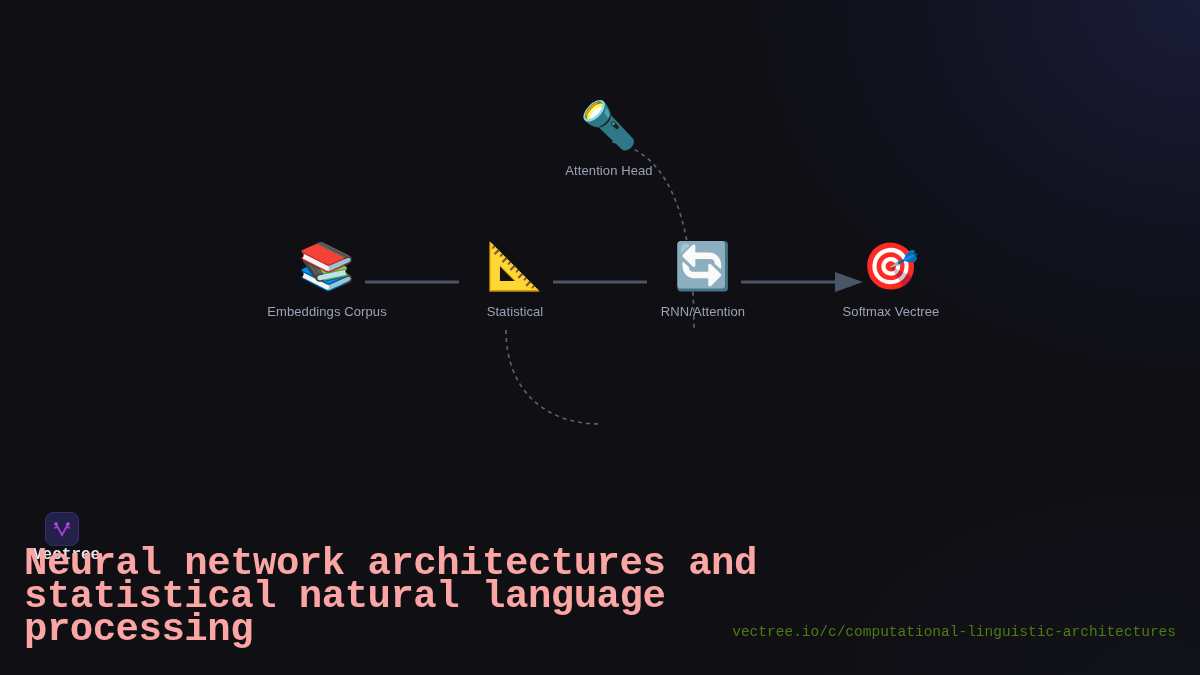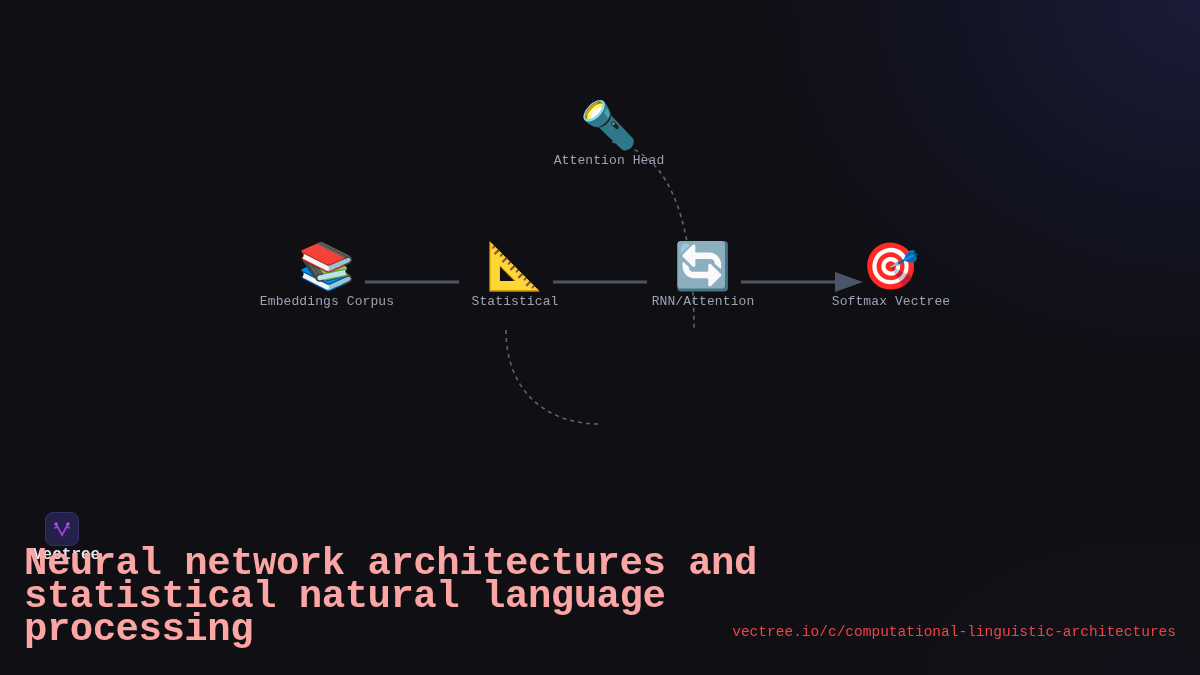--- a/index.html
+++ b/index.html
@@ -11,37 +11,37 @@
   .bg-glow {
     position:absolute; inset:0;
     background:
       radial-gradient(ellipse 620px 520px at 1200px 0px, rgba(28,30,62,0.85) 0%, rgba(22,24,48,0.5) 40%, rgba(15,15,20,0) 75%),
       radial-gradient(ellipse 500px 300px at 1150px 675px, rgba(22,22,34,0.4) 0%, rgba(15,15,20,0) 70%);
   }
   svg.edges { position:absolute; left:0; top:0; }
   .node { position:absolute; text-align:center; width:200px; }
   .node .icon { font-size:46px; line-height:56px; height:56px; display:block; }
   .node .label {
-    display:block; margin-top:0; font-size:13px; color:#9ba3b4;
-    font-family:Liberation Mono, monospace; letter-spacing:0.1px;
+    display:block; margin-top:10px; font-size:13px; color:#9ba3b4;
+    font-family:Liberation Sans, sans-serif; letter-spacing:0.1px;
   }
   .brand { position:absolute; left:24px; top:512px; display:flex; align-items:center;flex-direction:column; }
   .brand-logo {
     width:32px; height:32px; border-radius:8px; background:#23204a;
     border:1px solid #34306a; display:flex; align-items:center; justify-content:center;
   }
   .brand-name { margin-left:9px; font-size:16px; font-weight:bold; color:#e6e6ee;
     font-family:"Liberation Mono","DejaVu Sans Mono",monospace; }
   .title {
     position:absolute; left:24px; top:548px; width:760px; margin:0;
     font-family:"Liberation Mono","DejaVu Sans Mono",monospace;
     font-weight:bold; font-size:39px; line-height:33px; color:#fca5a5; letter-spacing:-0.5px;
   }
   .url {
-    position:absolute; right:24px; top:624px; font-size:14.5px; color:#ef4444;
+    position:absolute; right:24px; top:624px; font-size:14.5px; color:#4d7c0f;
     font-family:"Liberation Mono","DejaVu Sans Mono",monospace;
   }
 </style>
 </head>
 <body>
 
 <div class="bg-glow"></div>
 
 <svg class="edges" width="1200" height="675">
   <line x1="365" y1="282" x2="459" y2="282" stroke="#4a5568" stroke-width="3"></line>

